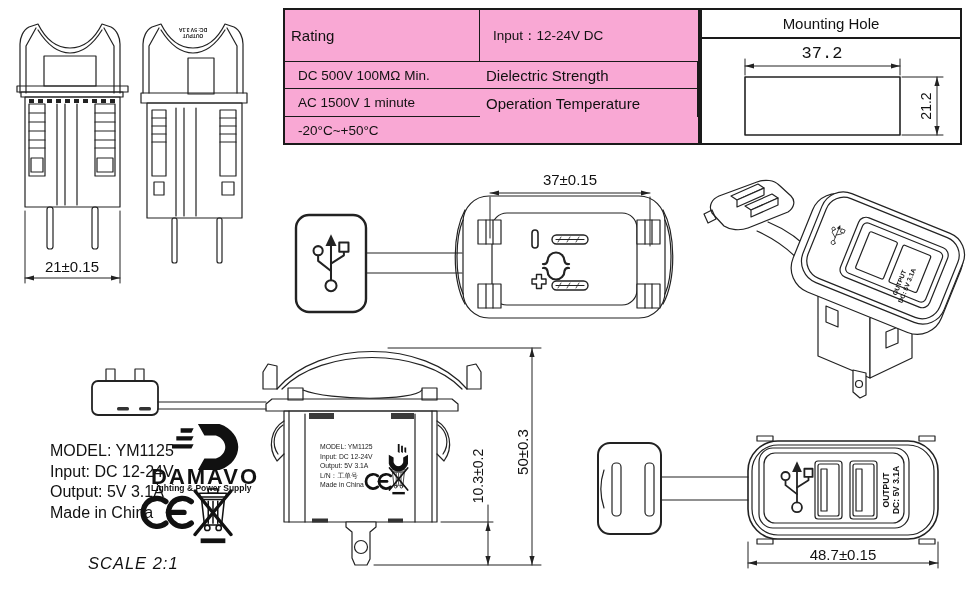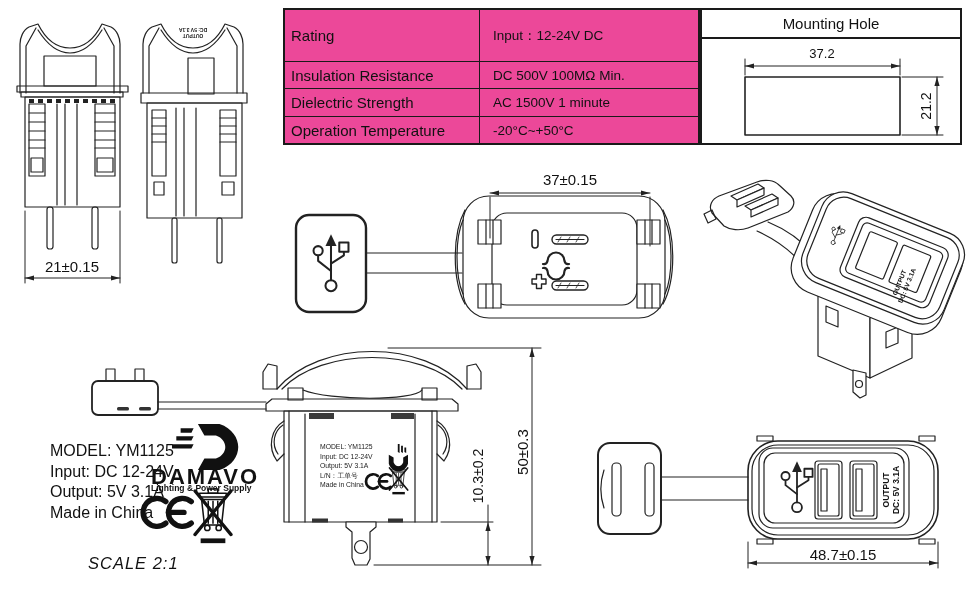--- a/index.html
+++ b/index.html
@@ -4,21 +4,21 @@
 <style>
   html,body{margin:0;padding:0;background:#fff;}
   #canvas{position:relative;width:970px;height:600px;background:#ffffff;overflow:hidden;
           font-family:"Liberation Sans",sans-serif;color:#111;}
   #lineart{position:absolute;left:0;top:0;pointer-events:none;}
   .t{position:absolute;transform:translate(-50%,-50%);white-space:nowrap;color:#111;}
   .t.rot{transform:translate(-50%,-50%) rotate(-90deg);}
   
   .spec-table{position:absolute;left:283px;top:8px;width:417px;height:137px;
       border:2px solid #1a1a1a;display:grid;grid-template-columns:195px 1fr;
-      grid-template-rows:52px 27px 28px 26px;box-sizing:border-box;background:#ec4899;}
+      grid-template-rows:52px 27px 28px 26px;box-sizing:border-box;background:#f9a8d4;}
   .spec-cell{border-bottom:1.5px solid #1a1a1a;display:flex;flex-direction:column;
       justify-content:center;padding-left:6px;box-sizing:border-box;}
   .spec-cell.last{border-bottom:none;}
   .spec-cell.lab{font-size:15px;border-right:1.5px solid #1a1a1a;}
   .spec-cell.val{font-size:13.5px;padding-left:13px;}
   .spec-cell.val div{line-height:19px;}
   
   .mh-panel{position:absolute;left:700px;top:8px;width:262px;height:137px;
       border:2px solid #1a1a1a;box-sizing:border-box;background:#fff;}
   .mh-head{height:27px;border-bottom:2px solid #1a1a1a;display:flex;align-items:center;
@@ -36,37 +36,34 @@
   
   .mark{font-weight:bold;text-align:center;color:#111;}
   .mark-front{position:absolute;left:891px;top:490px;font-size:8.5px;line-height:9.5px;
       transform:translate(-50%,-50%) rotate(-90deg);}
   .mark-iso{position:absolute;left:903px;top:284px;font-size:6.5px;line-height:7.5px;
       transform:translate(-50%,-50%) rotate(-68deg);}
   .mark-viewb{position:absolute;left:193px;top:33px;font-size:5px;line-height:6px;
       transform:translate(-50%,-50%) rotate(180deg);font-weight:bold;}
   .dim{font-size:15px;}
   .dim-sm{font-size:14px;}
-  .dim-lg{font-size:13px;}
+  .dim-lg{font-size:17px;font-family:Liberation Mono, monospace;}
 </style>
 </head>
 <body>
 
 <div id="canvas">
 
   <div class="spec-table">
     <div class="spec-cell lab">
         <span>Rating</span>
       </div>
     <div class="spec-cell val">
       <div>Input：12-24V DC</div>
     </div>
-    <div class="spec-cell lab">
-        <span>Insulation Resistance</span>
-      </div>
     <div class="spec-cell val">
         <div>DC 500V 100MΩ Min.</div>
       </div>
     <div class="spec-cell lab">
         <span>Dielectric Strength</span>
       </div>
     <div class="spec-cell val">
         <div>AC 1500V 1 minute</div>
       </div>
     <div class="spec-cell lab last">

